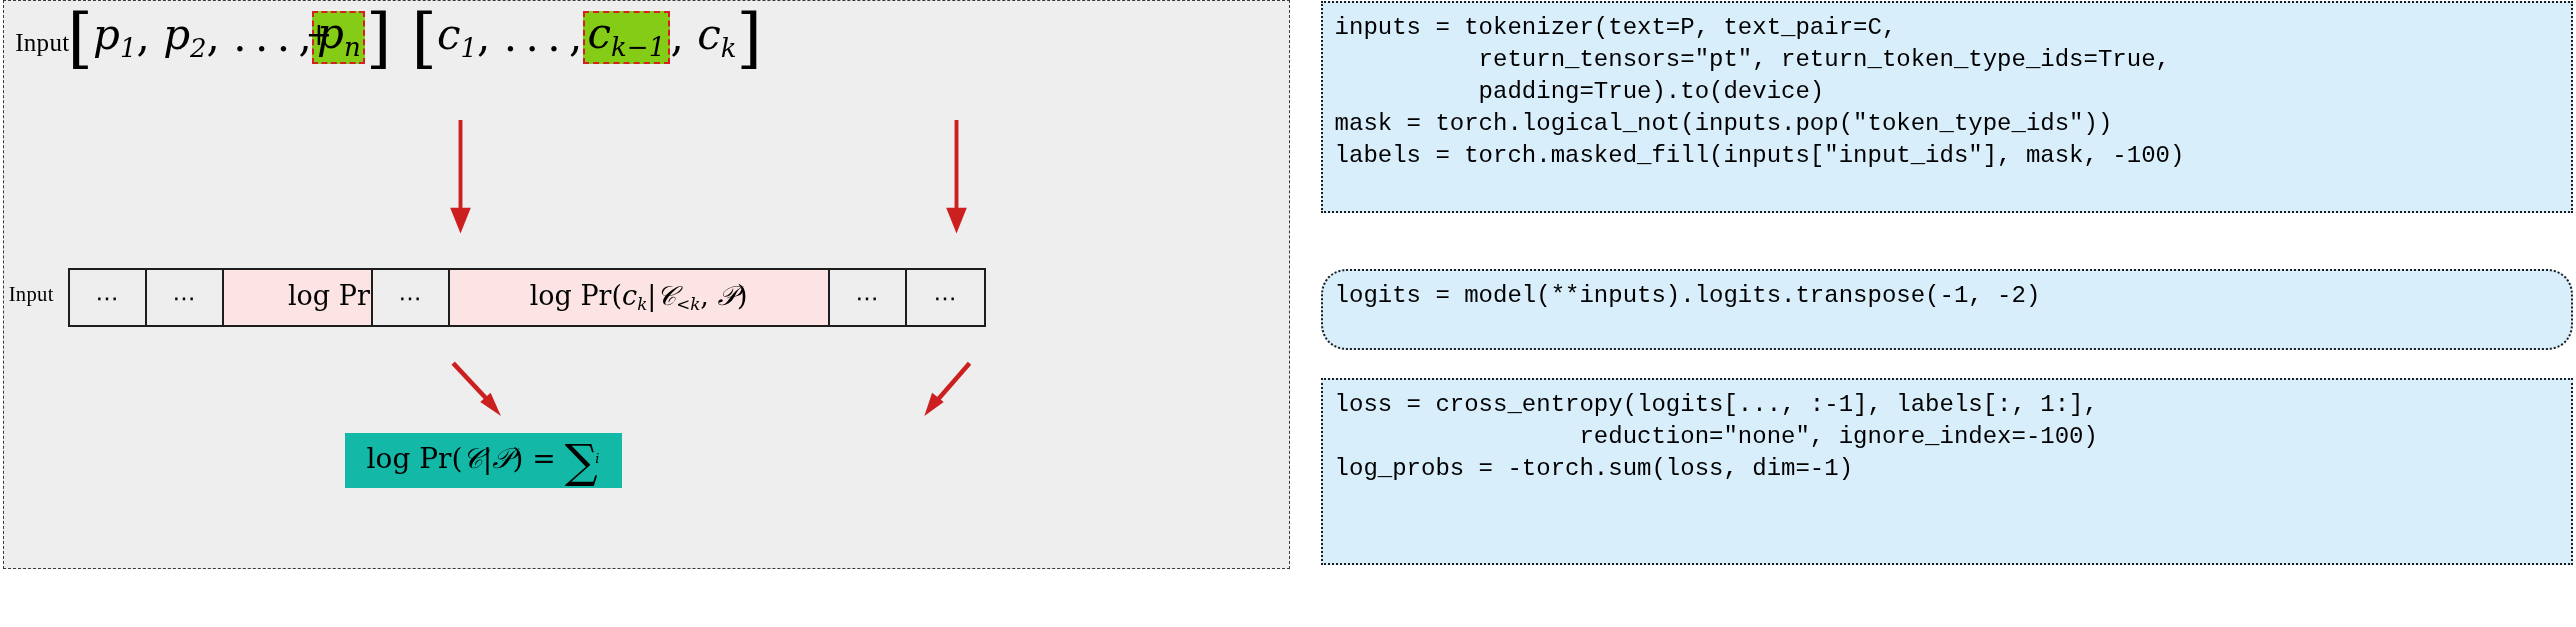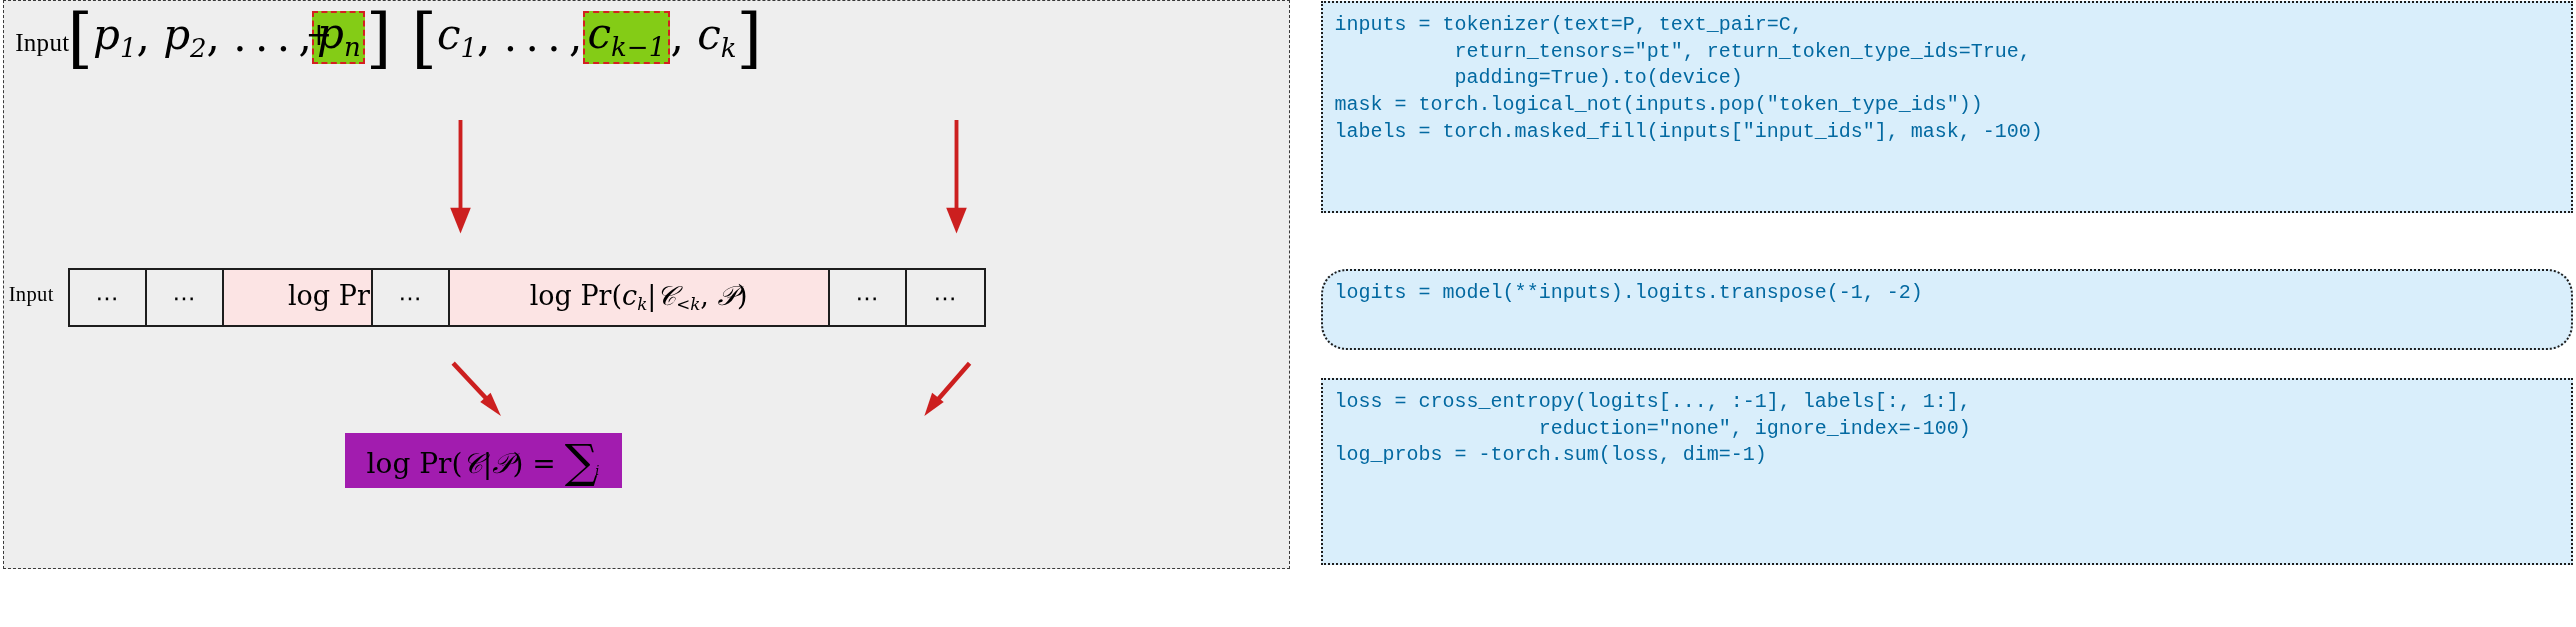--- a/index.html
+++ b/index.html
@@ -137,25 +137,25 @@
   }
 
   #strip-left  { left: 64px; top: 267px; }
   #strip-right { left: 367px; top: 267px; }
 
   
   #sum-box {
     position: absolute;
     left: 341px;
     top: 432px;
-    background: #a21caf;
+    background: #14b8a6;
     padding: 7.7px 22px 10.3px 22px;
     font-size: 28px;
     display: flex;
-    align-items: flex-end;
+    align-items: center;
   }
   .bigsum {
     font-family: "DejaVu Serif", serif;
     font-style: normal;
     font-size: 1.65em;
     line-height: 0.8;
     position: relative;
     top: 2.6px;
   }
   .sumsub {
@@ -168,23 +168,23 @@
 
   
   .code-block {
     position: absolute;
     left: 1321px;
     background: #d9eefb;
     border: 2.6px dotted #1d1d1d;
     box-sizing: border-box;
     width: 1252px;
     font-family: "Liberation Mono", monospace;
-    font-size: 20px;
+    font-size: 24px;
     line-height: 1.33;
-    color: #0369a1;
+    color: #000000;
     white-space: pre;
     padding: 9px 11.6px 9px 11.6px;
     overflow: hidden;
   }
   #code-block-1 { top: 1.3px;   height: 212px; }
   #code-block-2 { top: 269px; height: 81px; border-radius: 25px; }
   #code-block-3 { top: 378px; height: 187px; }
 </style>
 </head>
 <body>

